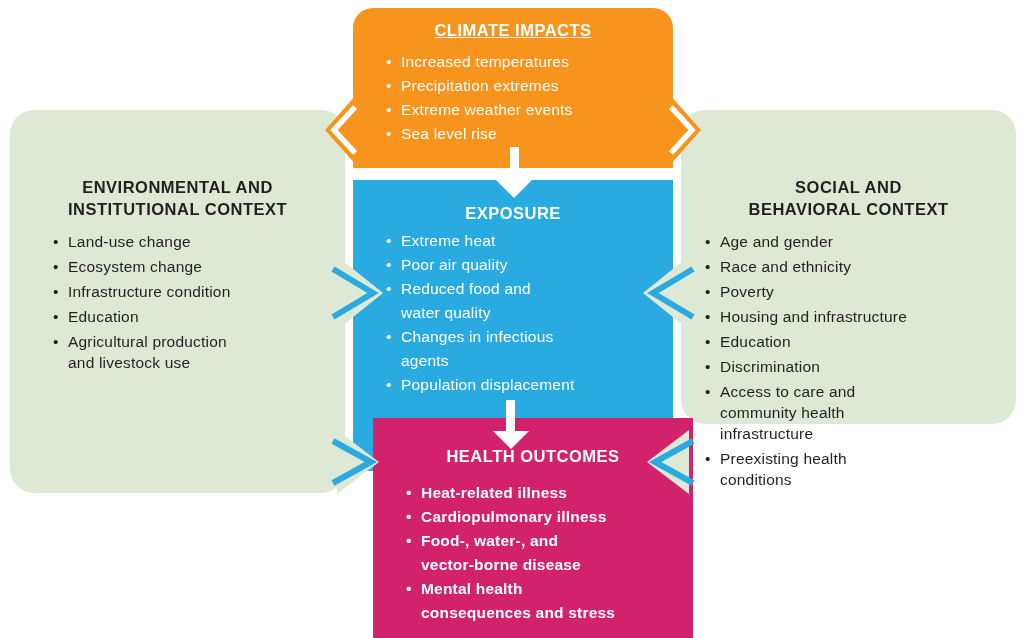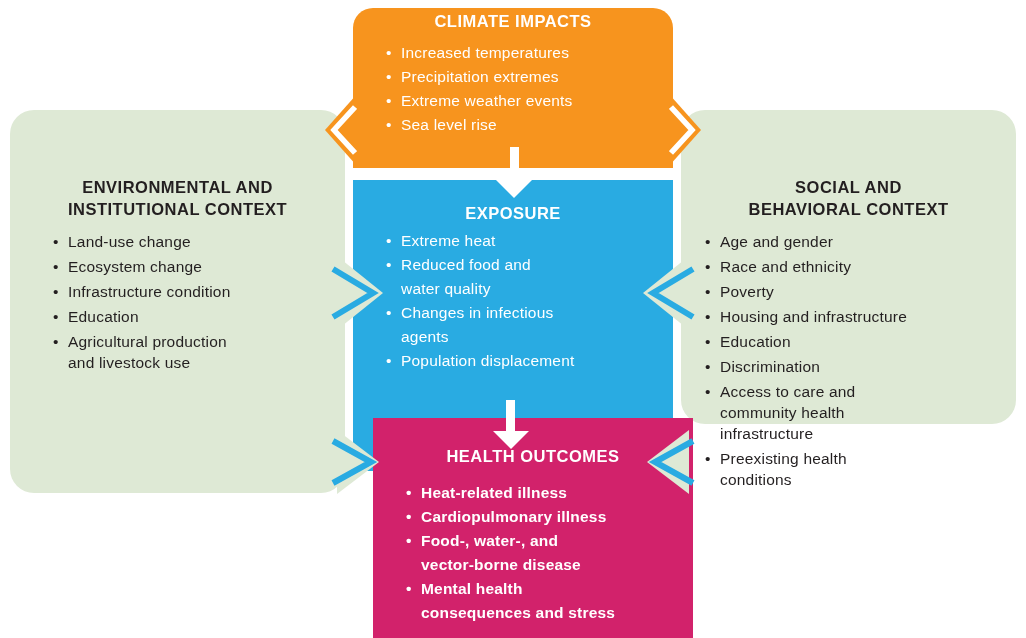--- a/index.html
+++ b/index.html
@@ -21,21 +21,21 @@
   .soc-box{left:681px;top:110px;width:335px;height:314px;}
   .center-box{left:353px;width:320px;color:var(--white);}
   .climate-box{top:8px;height:160px;background:var(--orange);border-radius:20px 20px 0 0;}
   .exposure-box{top:180px;height:291px;background:var(--blue);}
   .outcomes-box{top:418px;height:258px;background:var(--pink);border-radius:0 0 20px 20px;margin-left:20px;}
 
   .box h2{
     margin:0;font-size:16.5px;font-weight:bold;text-align:center;
     letter-spacing:.5px;line-height:22px;white-space:pre-line;
   }
-  .climate-box h2{padding-top:2px;}
+  .climate-box h2{padding-top:11px;text-decoration:underline;}
   .exposure-box h2{padding-top:22px;}
   .outcomes-box h2{padding-top:27px;}
   .side-box h2{padding-top:36px;margin-top:30px;}
 
   .box ul{
     list-style:none;margin:0;padding:0;font-size:15.5px;letter-spacing:.2px;
   }
   .center-box ul{margin-left:33px;line-height:24px;}
   .climate-box ul{margin-top:9px;}
   .exposure-box ul{margin-top:5px;}
@@ -94,20 +94,21 @@
       <li>Precipitation extremes</li>
       <li>Extreme weather events</li>
       <li>Sea level rise</li>
     </ul>
   </section>
 
   <section class="box center-box exposure-box">
     <h2>EXPOSURE</h2>
     <ul>
       <li>Extreme heat</li>
+      <li>Poor air quality</li>
       <li>Reduced food and
 water quality</li>
       <li>Changes in infectious
 agents</li>
       <li>Population displacement</li>
     </ul>
   </section>
 
   <section class="box center-box outcomes-box">
     <h2>HEALTH OUTCOMES</h2>

